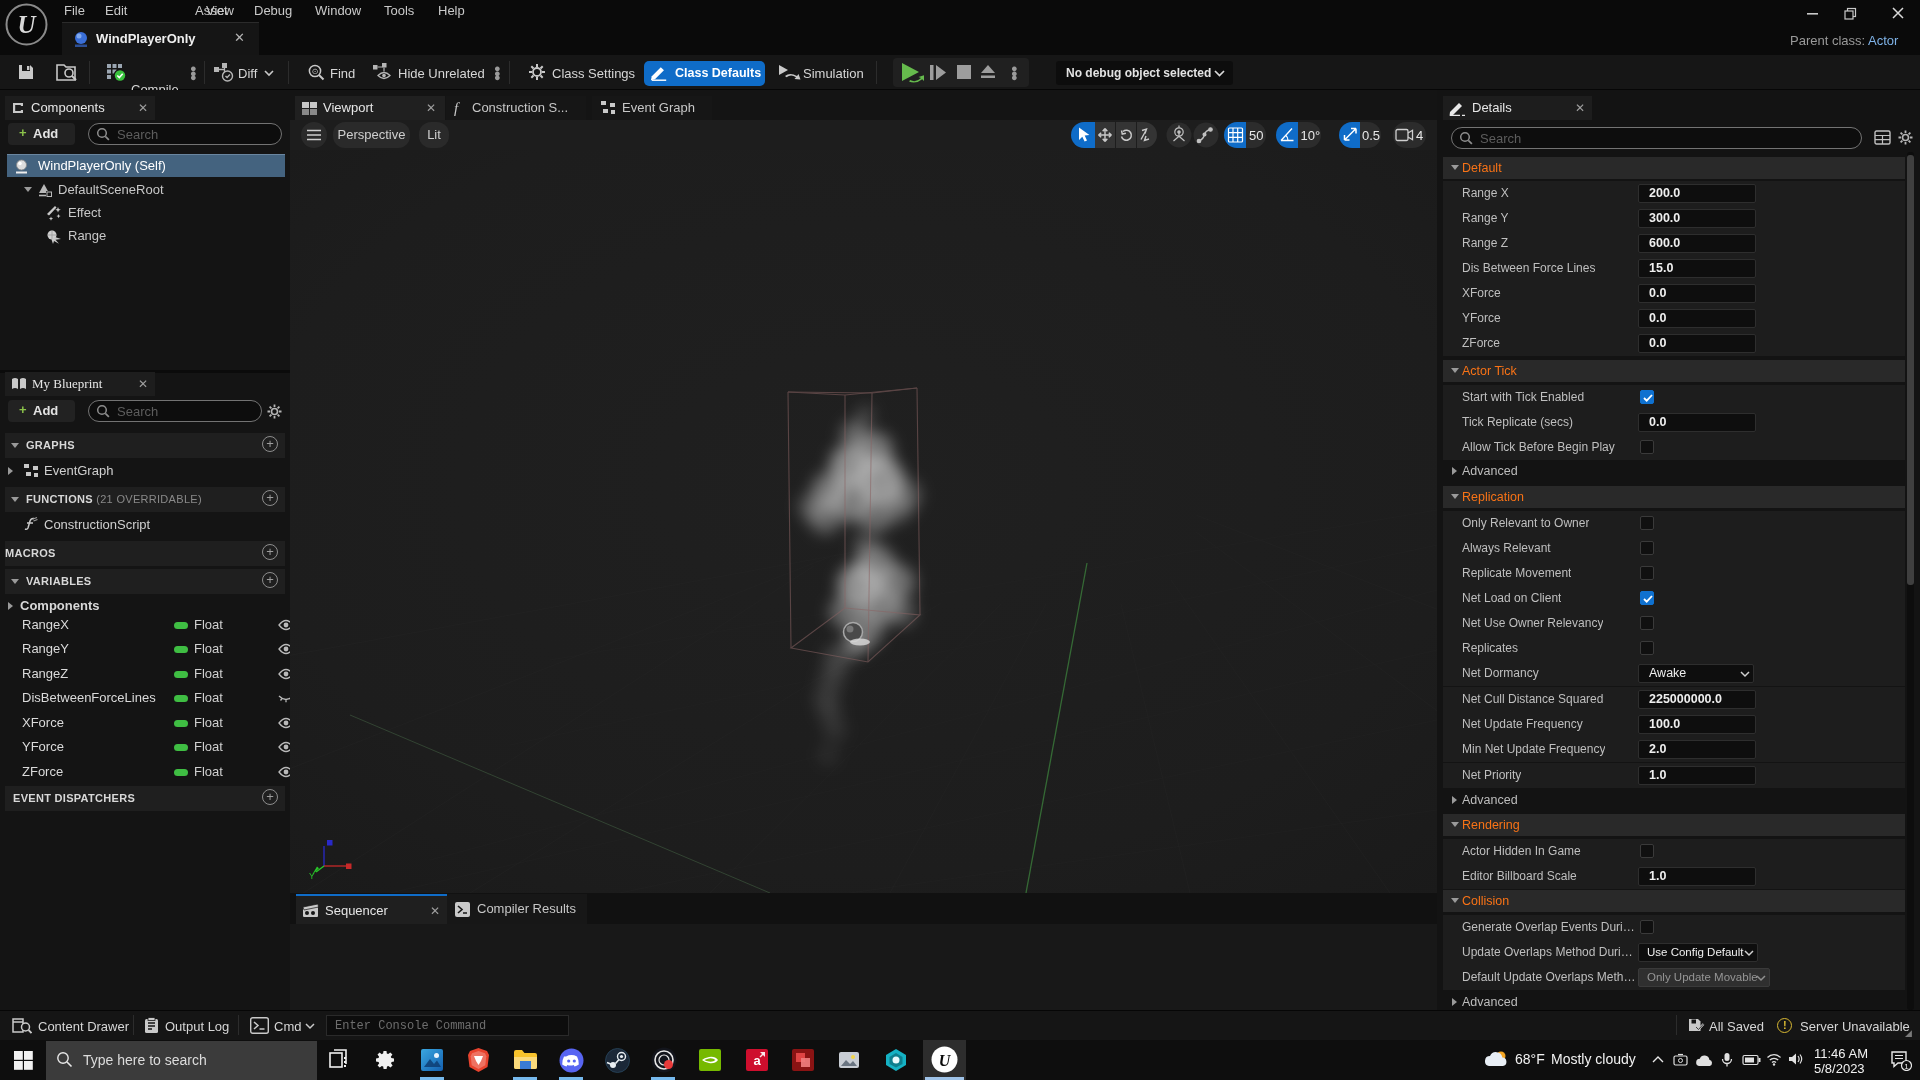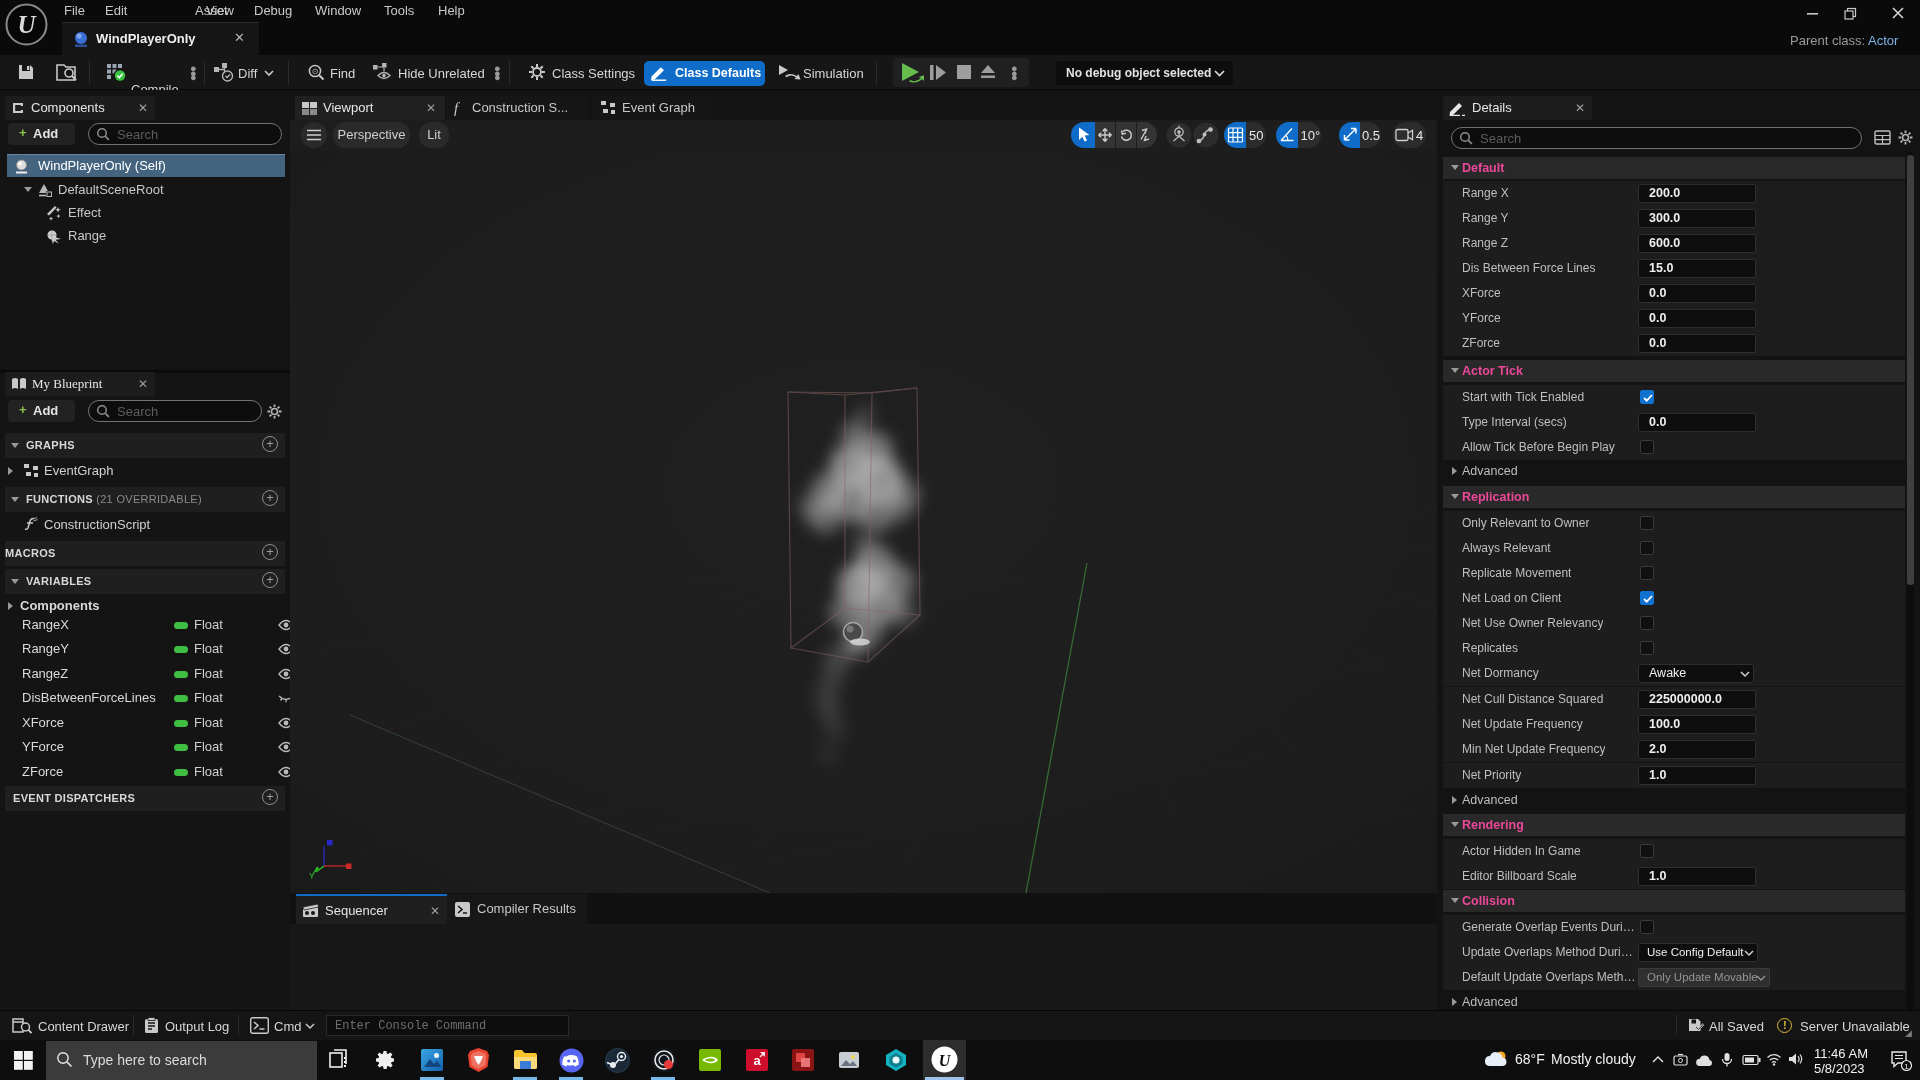--- a/index.html
+++ b/index.html
@@ -50,21 +50,21 @@
 .pill { position:absolute; background:#2a2a2a; border-radius:12px; color:#cecece; font-size:13px; text-align:center; }
 
 #bottompanel { position:absolute; left:290px; top:893px; width:1147px; height:117px; background:#181818; }
 #btabs { position:absolute; left:290px; top:893px; width:1147px; height:31px; background:#111111; }
 
 #details { position:absolute; left:1437px; top:90px; width:483px; height:920px; background:#131313; }
 .drow { position:absolute; left:1443px; width:462px; height:25px; background:#1d1d1d; }
 .drow .lbl { position:absolute; left:19px; top:5px; color:#bfbfbf; font-size:12px; white-space:nowrap; max-width:176px; overflow:hidden; text-overflow:ellipsis; }
 .dinput { position:absolute; left:195px; top:3px; width:118px; height:19px; background:#0e0e0e; border:1px solid #2e2e2e; border-radius:2px; color:#efefef; font-size:12.5px; font-weight:bold; padding-left:10px; line-height:17px; white-space:nowrap;}
 .dhead { position:absolute; left:1443px; width:462px; height:22px; background:#292929; }
-.dhead .cap { position:absolute; left:19px; top:4px; color:#ec4899; font-size:12.5px; font-weight:bold; }
+.dhead .cap { position:absolute; left:19px; top:4px; color:#f97316; font-size:12.5px; font-weight:normal; }
 .dchk { position:absolute; left:197px; top:5px; width:14px; height:14px; background:#101010; border:1px solid #3a3a3a; border-radius:2px;}
 .dchk.on { background:#0f71d0; border-color:#0f71d0; }
 .advrow { position:absolute; left:1443px; width:462px; height:23px; }
 .advrow .lbl { position:absolute; left:19px; top:4px; color:#bdbdbd; font-size:12.5px; }
 .tri-r { width:0; height:0; border-left:5px solid #9a9a9a; border-top:4px solid transparent; border-bottom:4px solid transparent; position:absolute;}
 .tri-d { width:0; height:0; border-top:5px solid #9a9a9a; border-left:4px solid transparent; border-right:4px solid transparent; position:absolute;}
 
 #statusbar { position:absolute; left:0; top:1010px; width:1920px; height:30px; background:#151515; border-top:1px solid #060606;}
 
 #taskbar { position:absolute; left:0; top:1040px; width:1920px; height:40px; background:#0e0e0e; }
@@ -672,21 +672,21 @@
     </div>
 <div class="drow" style="top:385px;">
       <div class="lbl">Start with Tick Enabled</div>
       <div class="dchk on">
         <svg style="position:absolute;left:2px;top:3px;" width="10" height="8" viewBox="0 0 10 8">
           <path d="M1 4 l2.7 2.7 L9 1" stroke="#fff" stroke-width="1.8" fill="none"></path>
         </svg>
       </div>
     </div>
 <div class="drow" style="top:410px;">
-      <div class="lbl">Type Interval (secs)</div>
+      <div class="lbl">Tick Replicate (secs)</div>
       <div class="dinput">0.0</div>
     </div>
 <div class="drow" style="top:435px;">
       <div class="lbl">Allow Tick Before Begin Play</div>
       <div class="dchk"></div>
     </div>
 <div class="advrow" style="top:460px;">
       <div class="tri-r" style="left:9px;top:7px;"></div>
       <div class="lbl">Advanced</div>
     </div>

